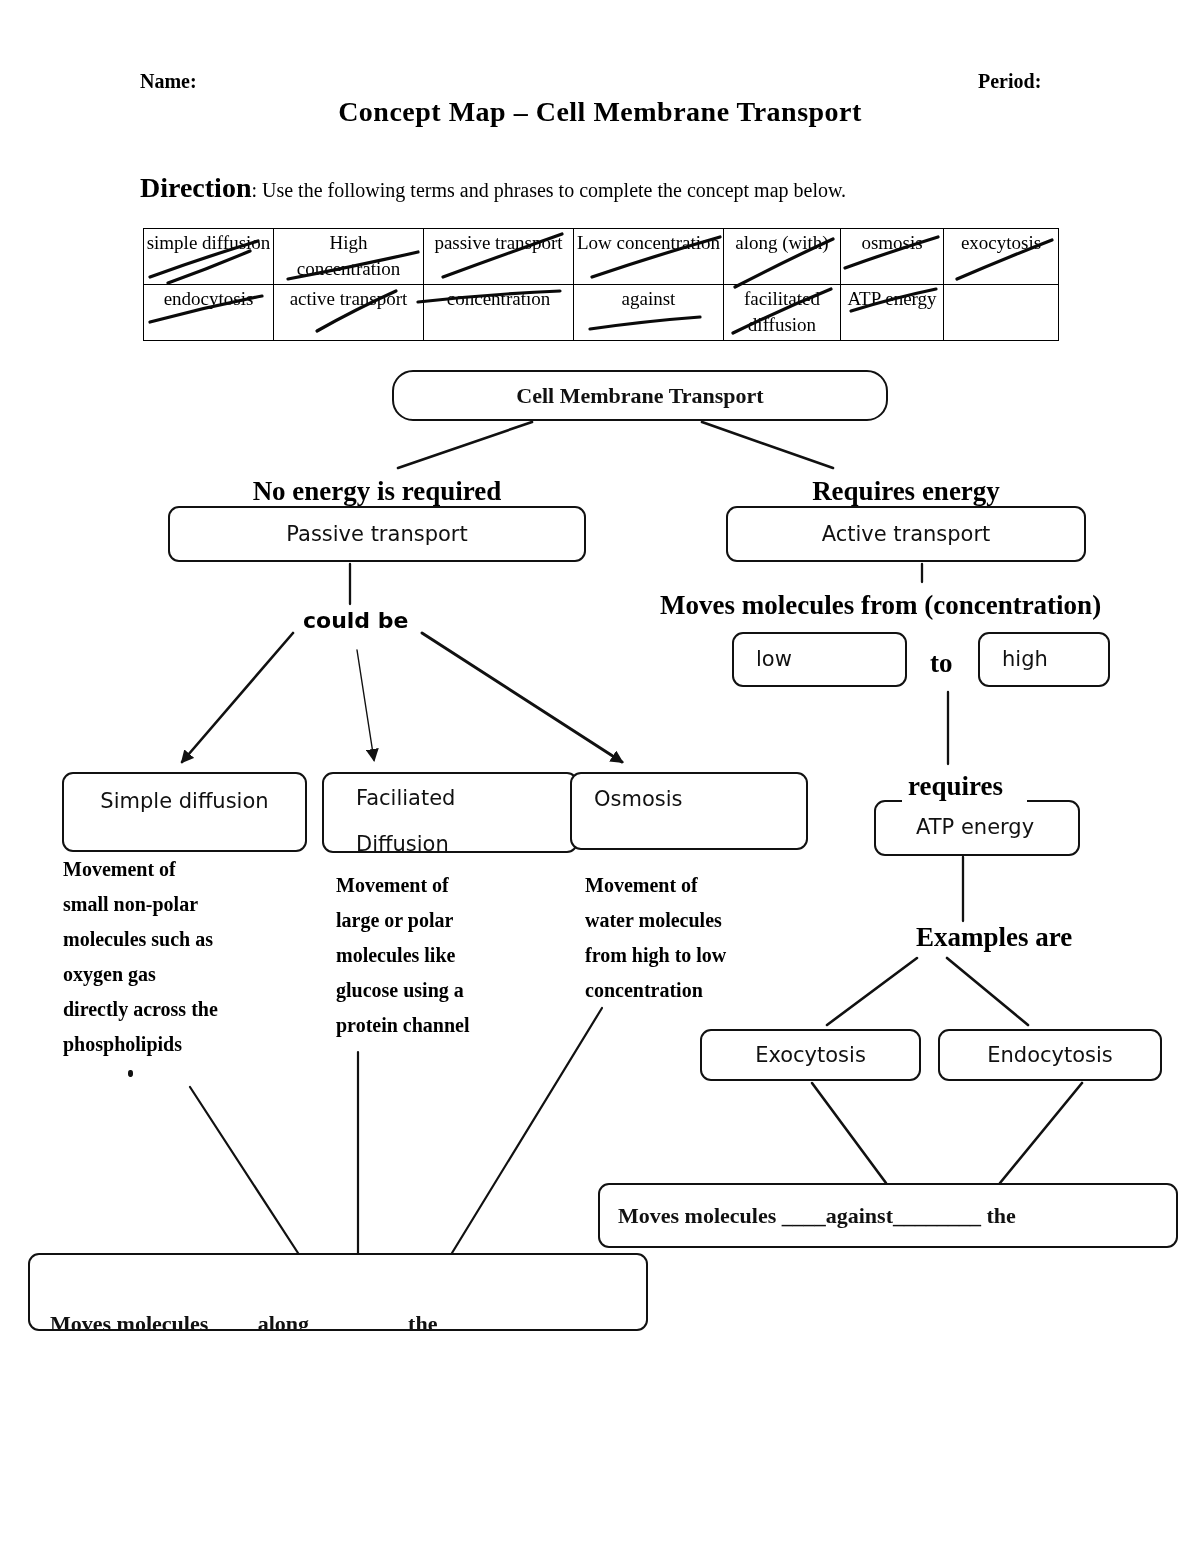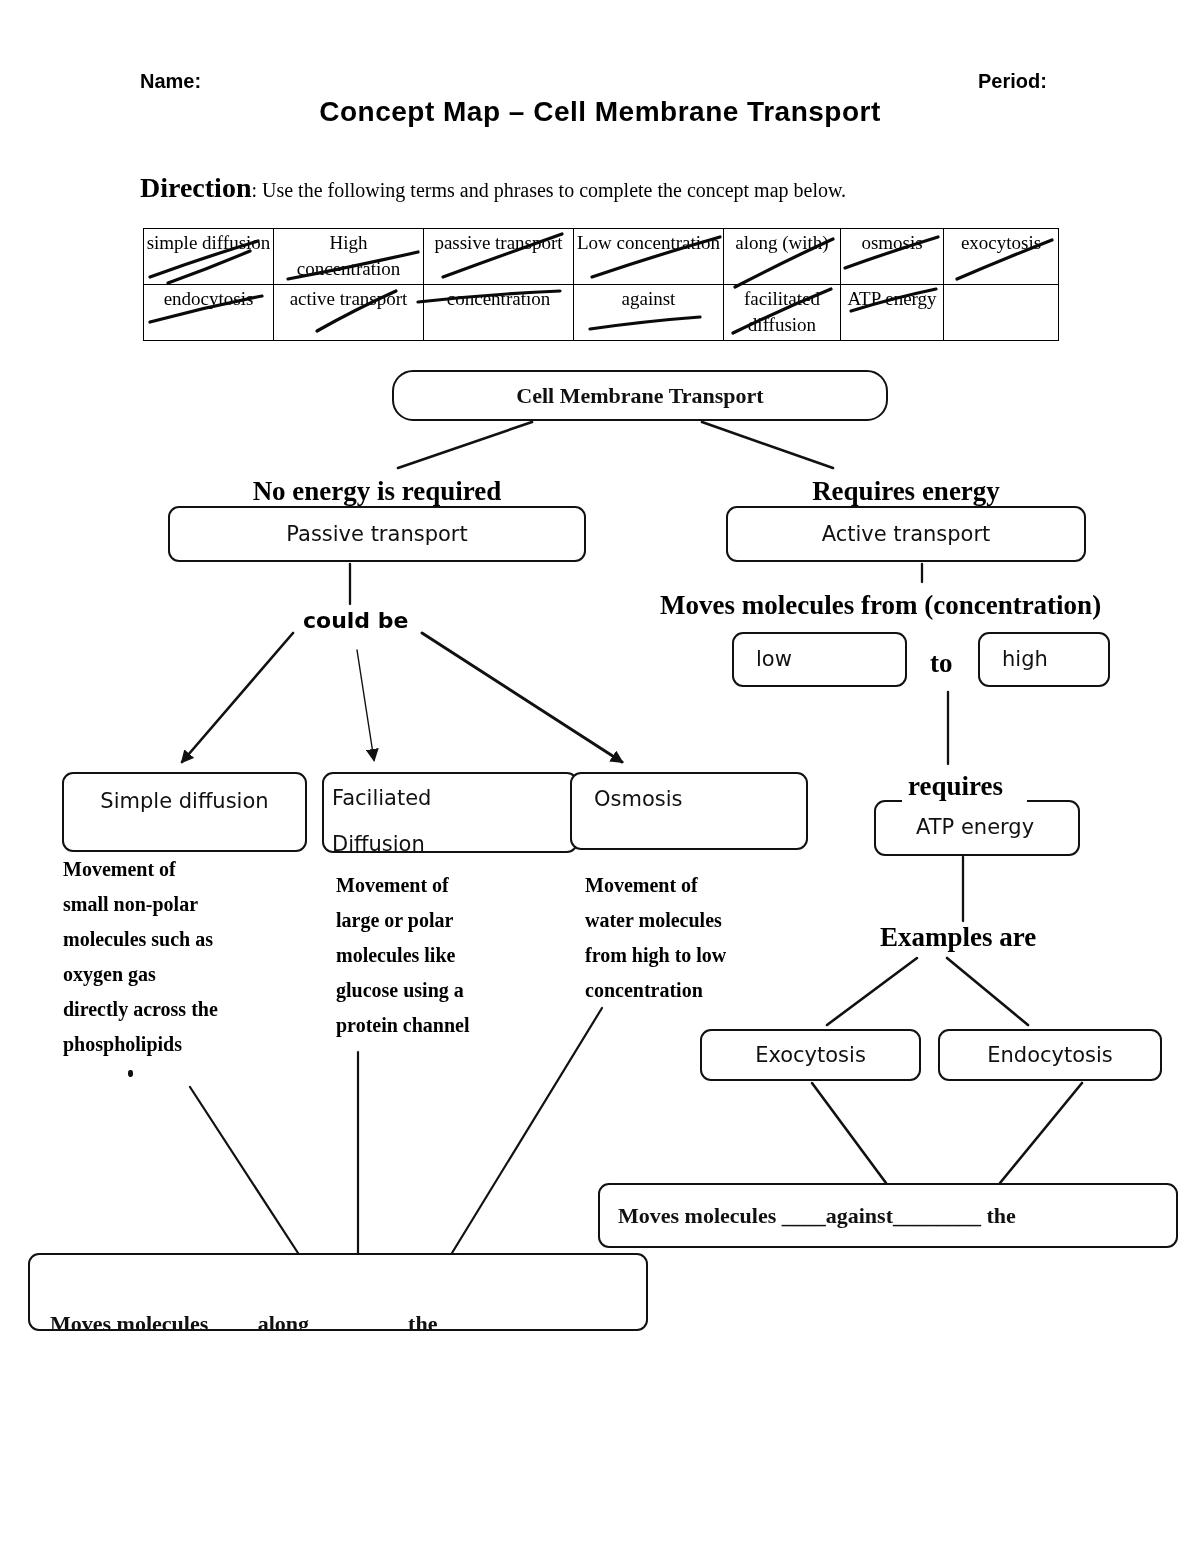--- a/index.html
+++ b/index.html
@@ -1,21 +1,21 @@
 <!DOCTYPE html>
 <html><head>
 <meta charset="utf-8">
 <style>
   html,body{margin:0;padding:0;background:#fff;}
   #page{
     position:relative;width:1200px;height:1553px;background:#fff;overflow:hidden;
     font-family:"Liberation Serif",serif;color:#000;
   }
   .abs{position:absolute;}
-  .serif-b{font-family:Liberation Sans, sans-serif;font-weight:bold;color:#000;}
+  .serif-b{font-family:Liberation Serif, serif;font-weight:bold;color:#000;}
   .hdr{font-size:20px;}
   .title{width:1200px;text-align:center;font-size:28px;letter-spacing:.5px;}
   .direction{font-size:20px;}
   .direction .big{font-size:28px;font-weight:bold;}
   
   #wordbank{
     position:absolute;left:143px;top:228px;border-collapse:collapse;table-layout:fixed;
     width:915px;z-index:1;
   }
   #wordbank td{
@@ -97,27 +97,27 @@
 
   <div class="lbl" style="left:660px;top:590px;">Moves molecules from (concentration)</div>
   <div class="box topleft" style="left:732px;top:632px;width:175px;height:55px;">low</div>
   <div class="lbl" style="left:930px;top:648px;">to</div>
   <div class="box topleft" style="left:978px;top:632px;width:132px;height:55px;">high</div>
 
   <div class="lbl" id="requires-label" style="left:902px;top:770px;">requires</div>
   <div class="box topleft" style="left:874px;top:800px;width:206px;height:56px;padding-left:40px;">ATP energy</div>
 
   <div class="box" style="left:62px;top:772px;width:245px;height:80px;text-align:center;padding-top:15px;">Simple diffusion</div>
-  <div class="box clipbox" style="left:322px;top:772px;width:256px;height:81px;padding-left:8px;">
+  <div class="box clipbox" style="left:322px;top:772px;width:256px;height:81px;padding-left:32px;">
     <div style="padding-top:12px;">Faciliated</div>
     <div style="padding-top:22px;">Diffusion</div>
   </div>
   <div class="box topleft" style="left:570px;top:772px;width:238px;height:78px;">Osmosis</div>
 
-  <div class="lbl" style="left:880px;top:922px;">Examples are</div>
+  <div class="lbl" style="left:916px;top:922px;">Examples are</div>
   <div class="box center" style="left:700px;top:1029px;width:221px;height:52px;">Exocytosis</div>
   <div class="box center" style="left:938px;top:1029px;width:224px;height:52px;">Endocytosis</div>
 
   <div class="desc" style="left:63px;top:852px;">
     <div>Movement of</div>
     <div>small non-polar</div>
     <div>molecules such as</div>
     <div>oxygen gas</div>
     <div>directly across the</div>
     <div>phospholipids</div>

